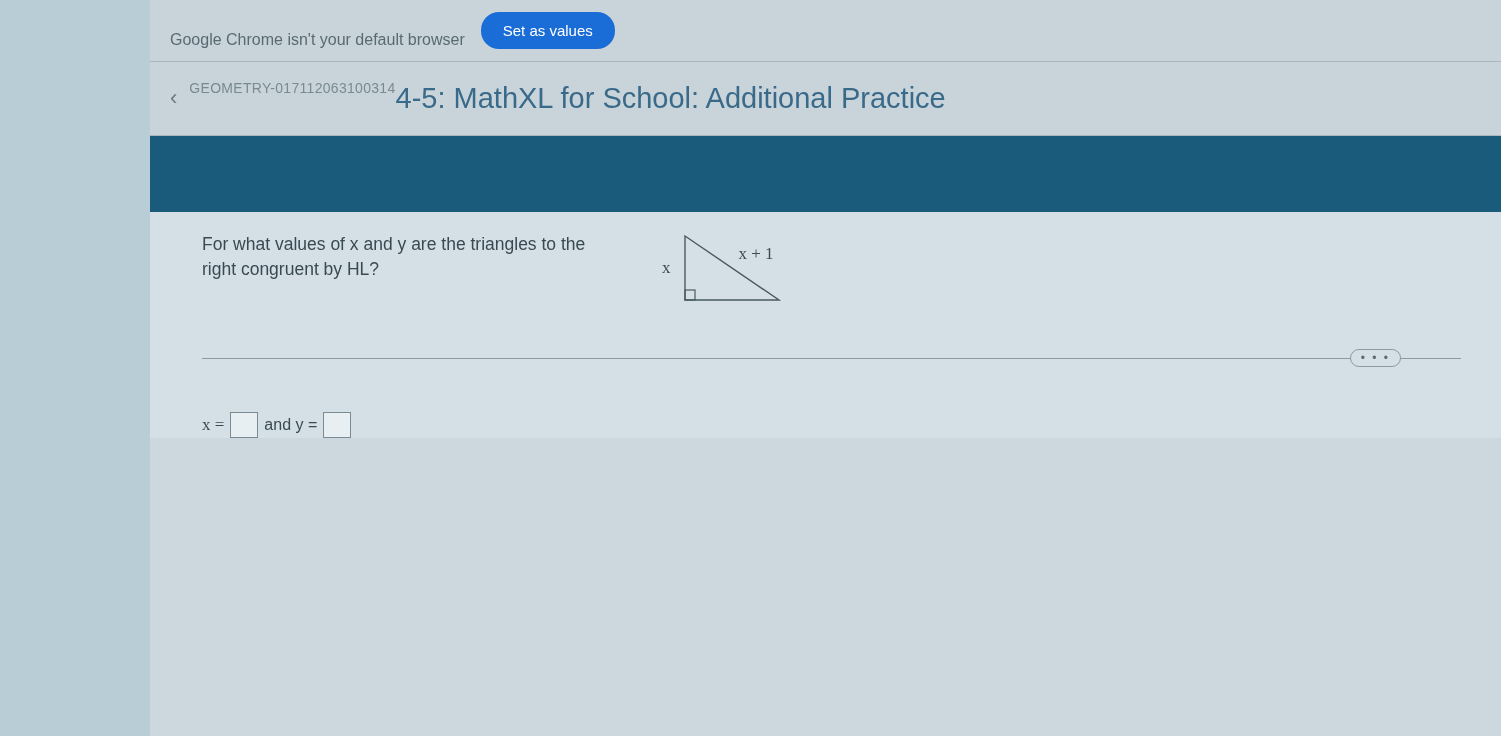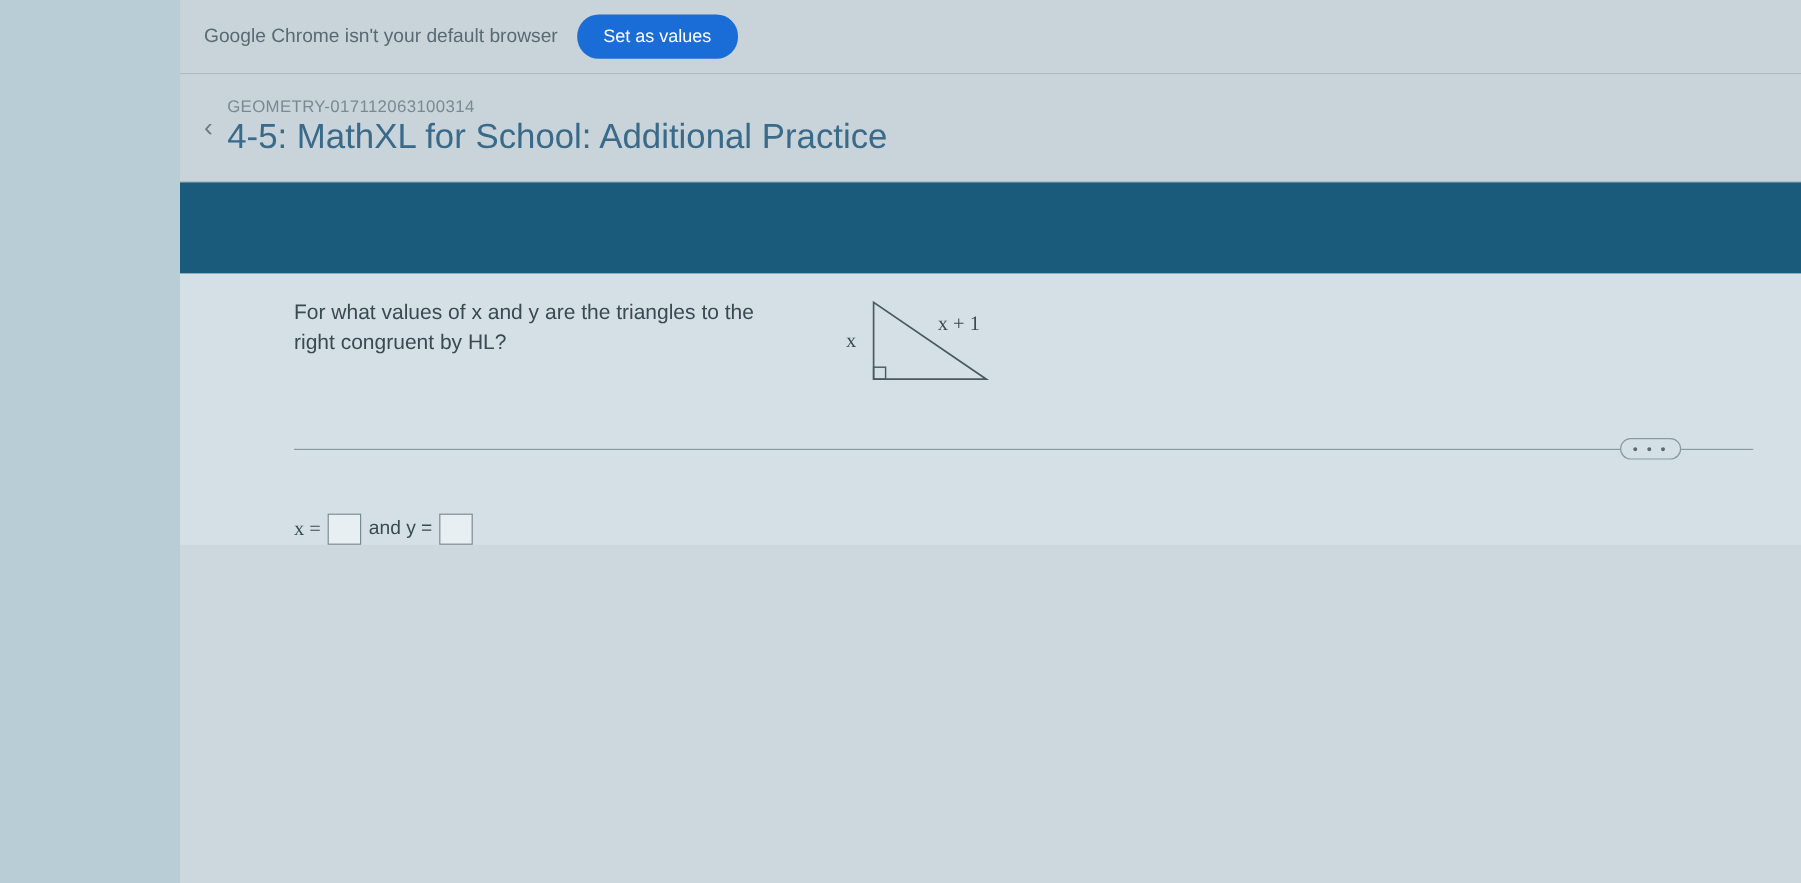--- a/index.html
+++ b/index.html
@@ -10,21 +10,21 @@
     height: 736px;
     overflow: hidden;
   }
   .page-wrap {
     margin-left: 150px;
     background: #cdd8de;
     height: 100%;
   }
   .default-bar {
     display: flex;
-    align-items: center;
+    align-items: flex-end;
     padding: 12px 20px;
     gap: 16px;
     border-bottom: 1px solid #a8b6bd;
     background: #c8d4da;
   }
   .default-bar-text {
     color: #5a6a72;
     font-size: 16px;
   }
   .set-default-btn {
@@ -43,41 +43,41 @@
     gap: 12px;
     background: #c8d4da;
     border-bottom: 1px solid #a8b6bd;
   }
   .back-chevron {
     color: #6b7a82;
     font-size: 22px;
     cursor: pointer;
     user-select: none;
   }
-  .course-block { display: flex; flex-direction: column; }
+  .course-block { display: flex; }
   .course-code {
     font-size: 14px;
     color: #7a8a92;
     letter-spacing: 0.3px;
   }
   .assignment-title {
     font-size: 29px;
     color: #3a6a8a;
     margin-top: 2px;
   }
   .blue-banner {
     height: 76px;
     background: #1a5a7a;
   }
   .problem-area {
     background: #d5e0e6;
     padding: 20px 0 0 0;
   }
   .problem-inner {
-    margin-left: 95px;
+    margin-left: 52px;
     margin-right: 40px;
   }
   .problem-row {
     display: flex;
     align-items: flex-start;
     gap: 60px;
   }
   .question-text {
     color: #3a4a52;
     font-size: 17.5px;

